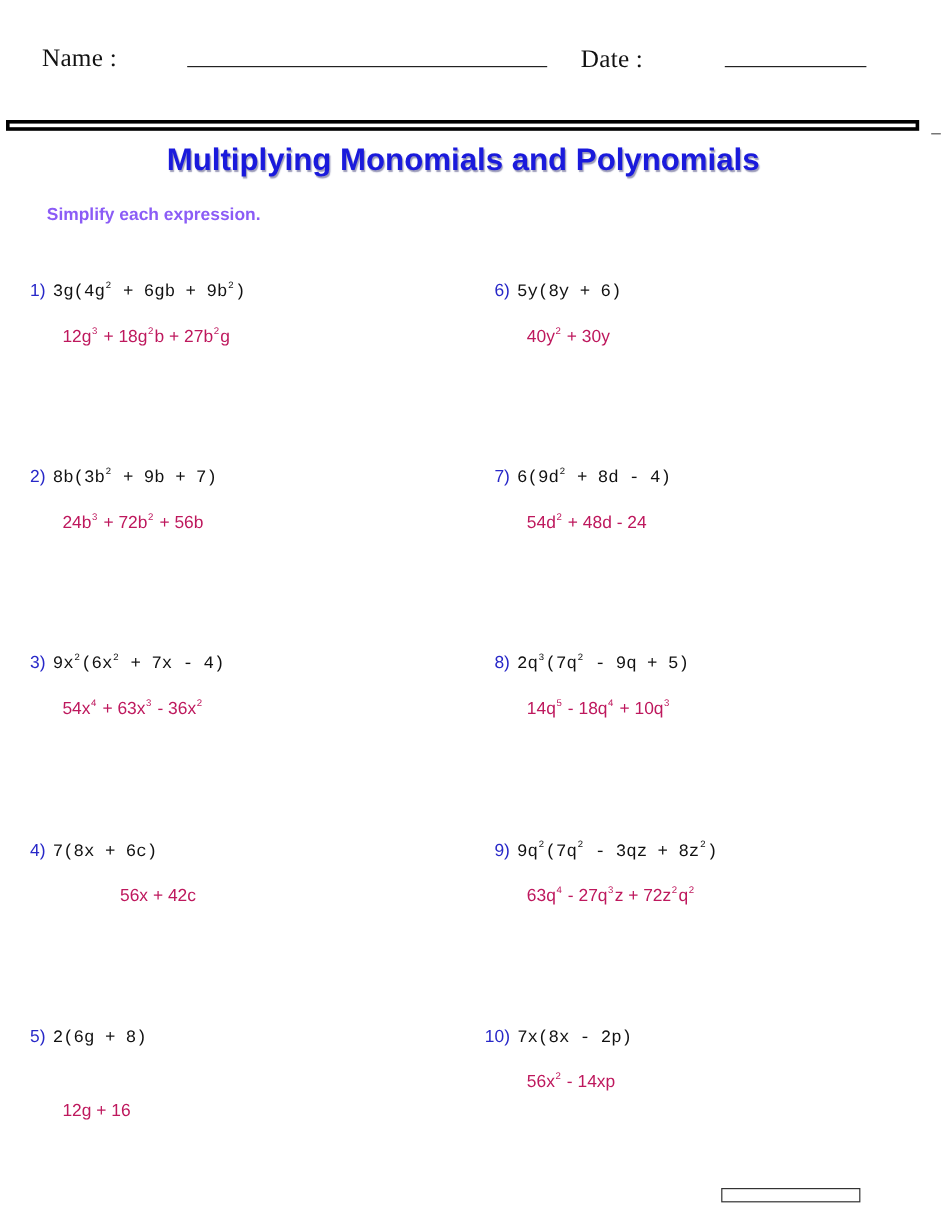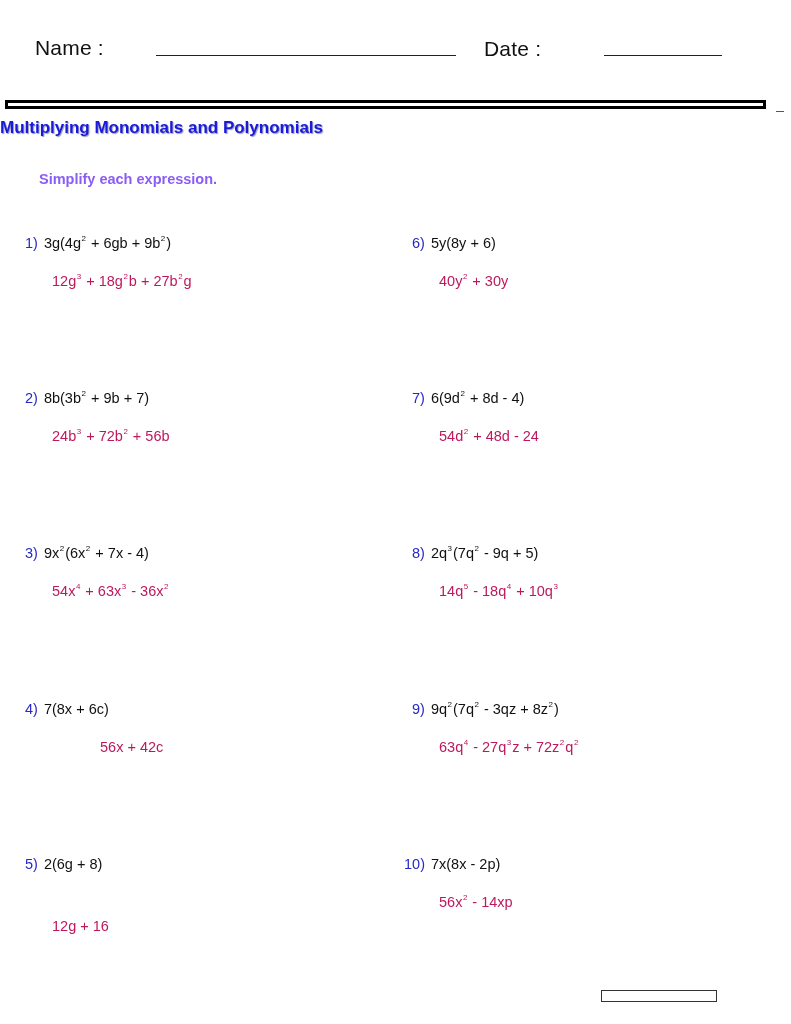--- a/index.html
+++ b/index.html
@@ -13,20 +13,21 @@
       position: relative;
       overflow: hidden;
       font-family: "Liberation Sans", sans-serif;
       color: #111111;
     }
     .header-label {
       position: absolute;
       font-size: 21px;
       color: #111;
       letter-spacing: 0.2px;
+      font-family: Liberation Serif, serif;
     }
     .header-line {
       position: absolute;
       height: 0;
       border-top: 1.5px solid #222;
     }
     .divider {
       position: absolute;
       left: 5px;
       top: 100px;
@@ -40,22 +41,22 @@
       left: 776px;
       top: 111px;
       width: 8px;
       border-top: 1px solid #555;
     }
     .title {
       position: absolute;
       left: 0;
       width: 772px;
       top: 118px;
-      text-align: left;
-      font-size: 17px;
+      text-align: center;
+      font-size: 26px;
       font-weight: bold;
       color: #1a1adc;
       text-shadow: 1px 1px 1px #9a9ab8;
     }
     .instructions {
       position: absolute;
       left: 39px;
       top: 171px;
       font-size: 14.5px;
       font-weight: bold;
@@ -66,20 +67,21 @@
       font-size: 14.5px;
     }
     .problem .num {
       color: #2828c8;
       display: inline-block;
       text-align: right;
       margin-right: 6px;
     }
     .problem .question {
       color: #111;
+      font-family: Liberation Mono, monospace;
     }
     .problem .answer {
       position: absolute;
       top: 38px;
       white-space: nowrap;
       color: #be185d;
     }
     sup {
       font-size: 8px;
       vertical-align: 0;

